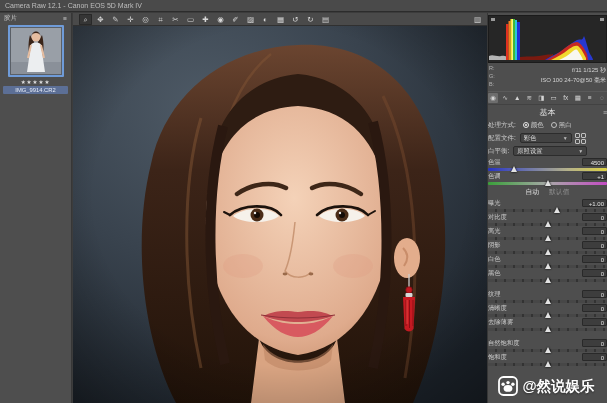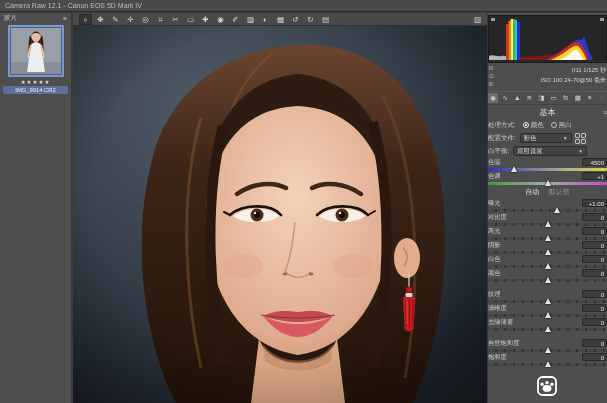--- a/index.html
+++ b/index.html
@@ -417,15 +417,16 @@
       </div>
 
     <div class="watermark">
       <svg width="20" height="20" viewBox="0 0 20 20">
         <rect x="1" y="1" width="18" height="18" rx="4.5" fill="none" stroke="#ffffff" stroke-width="1.8"></rect>
         <ellipse cx="10" cy="12.4" rx="4.4" ry="3.4" fill="#ffffff"></ellipse>
         <circle cx="5.1" cy="8.2" r="1.7" fill="#ffffff"></circle>
         <circle cx="10" cy="6.6" r="1.7" fill="#ffffff"></circle>
         <circle cx="14.9" cy="8.2" r="1.7" fill="#ffffff"></circle>
       </svg>
+      <span class="wm-text">@然说娱乐</span>
     </div>
   </div>
 </div>
 
 </body></html>

